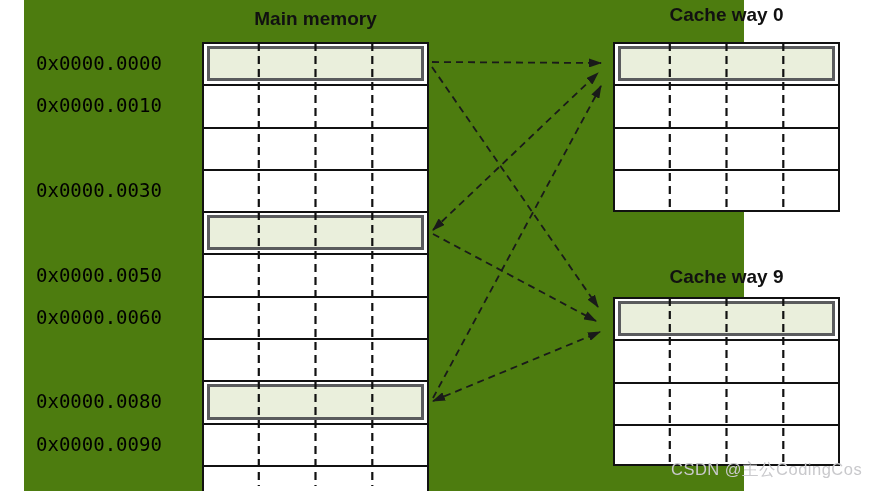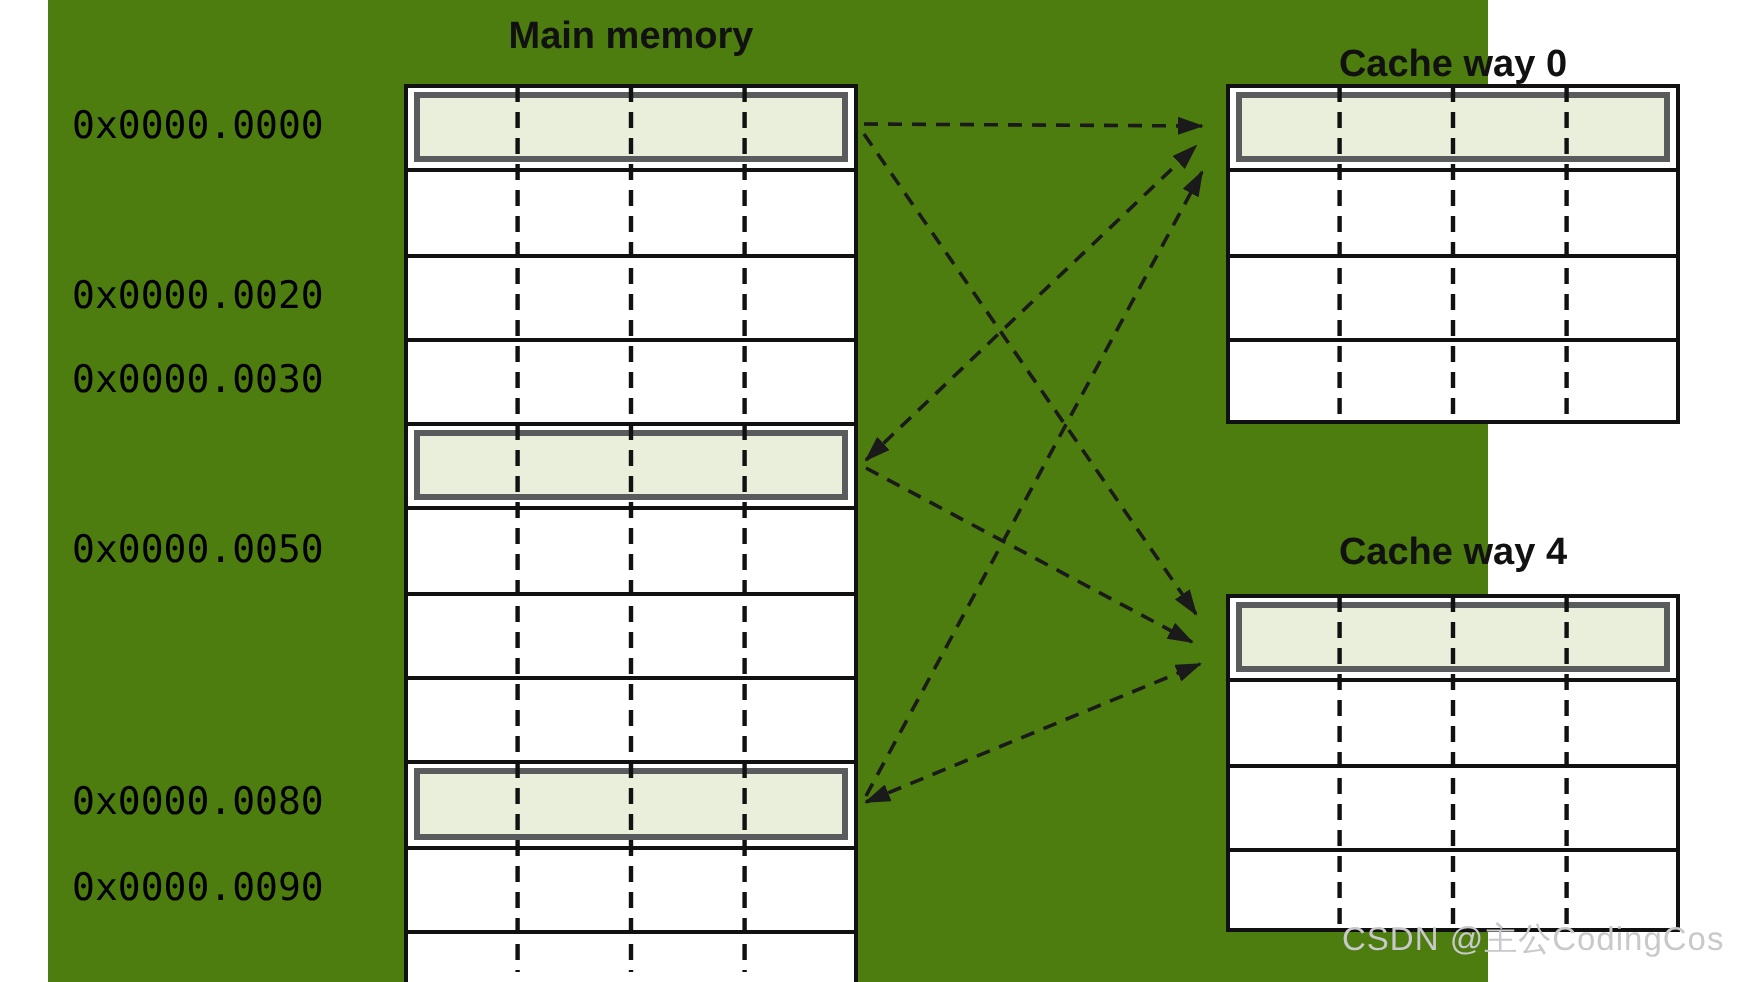--- a/index.html
+++ b/index.html
@@ -20,21 +20,21 @@
   }
   .title {
     position: absolute;
     text-align: center;
     font-weight: bold;
     font-size: 19px;
     color: #111111;
     font-family: "Liberation Sans", sans-serif;
   }
   #main-title { left: 178px; width: 227px; top: 8px; }
-  #way0-title { left: 589px; width: 227px; top: 22px; }
+  #way0-title { left: 589px; width: 227px; top: 4px; }
   #way1-title { left: 589px; width: 227px; top: 266px; }
 
   .addr {
     position: absolute;
     left: 12px;
     width: 154px;
     height: 22px;
     line-height: 22px;
     text-align: left;
     font-family: "DejaVu Sans Mono", monospace;
@@ -104,26 +104,27 @@
     text-align: right;
   }
 </style>
 </head>
 <body>
 
 <div class="canvas">
 
   <div class="title" id="main-title">Main memory</div>
   <div class="title" id="way0-title">Cache way 0</div>
-  <div class="title" id="way1-title">Cache way 4</div>
+  <div class="title" id="way1-title">Cache way 9</div>
 
   <div class="addr" style="top:52px">0x0000.0000</div>
-  <div class="addr" style="top:137px">0x0000.0020</div>
+  <div class="addr" style="top:94px">0x0000.0010</div>
   <div class="addr" style="top:179px">0x0000.0030</div>
   <div class="addr" style="top:264px">0x0000.0050</div>
+  <div class="addr" style="top:306px">0x0000.0060</div>
   <div class="addr" style="top:390px">0x0000.0080</div>
   <div class="addr" style="top:433px">0x0000.0090</div>
 
   <div class="table" id="memory-table">
     <div class="row">
         <div class="hl"></div>
       </div>
     <div class="row"></div>
     <div class="row"></div>
     <div class="row"></div>

